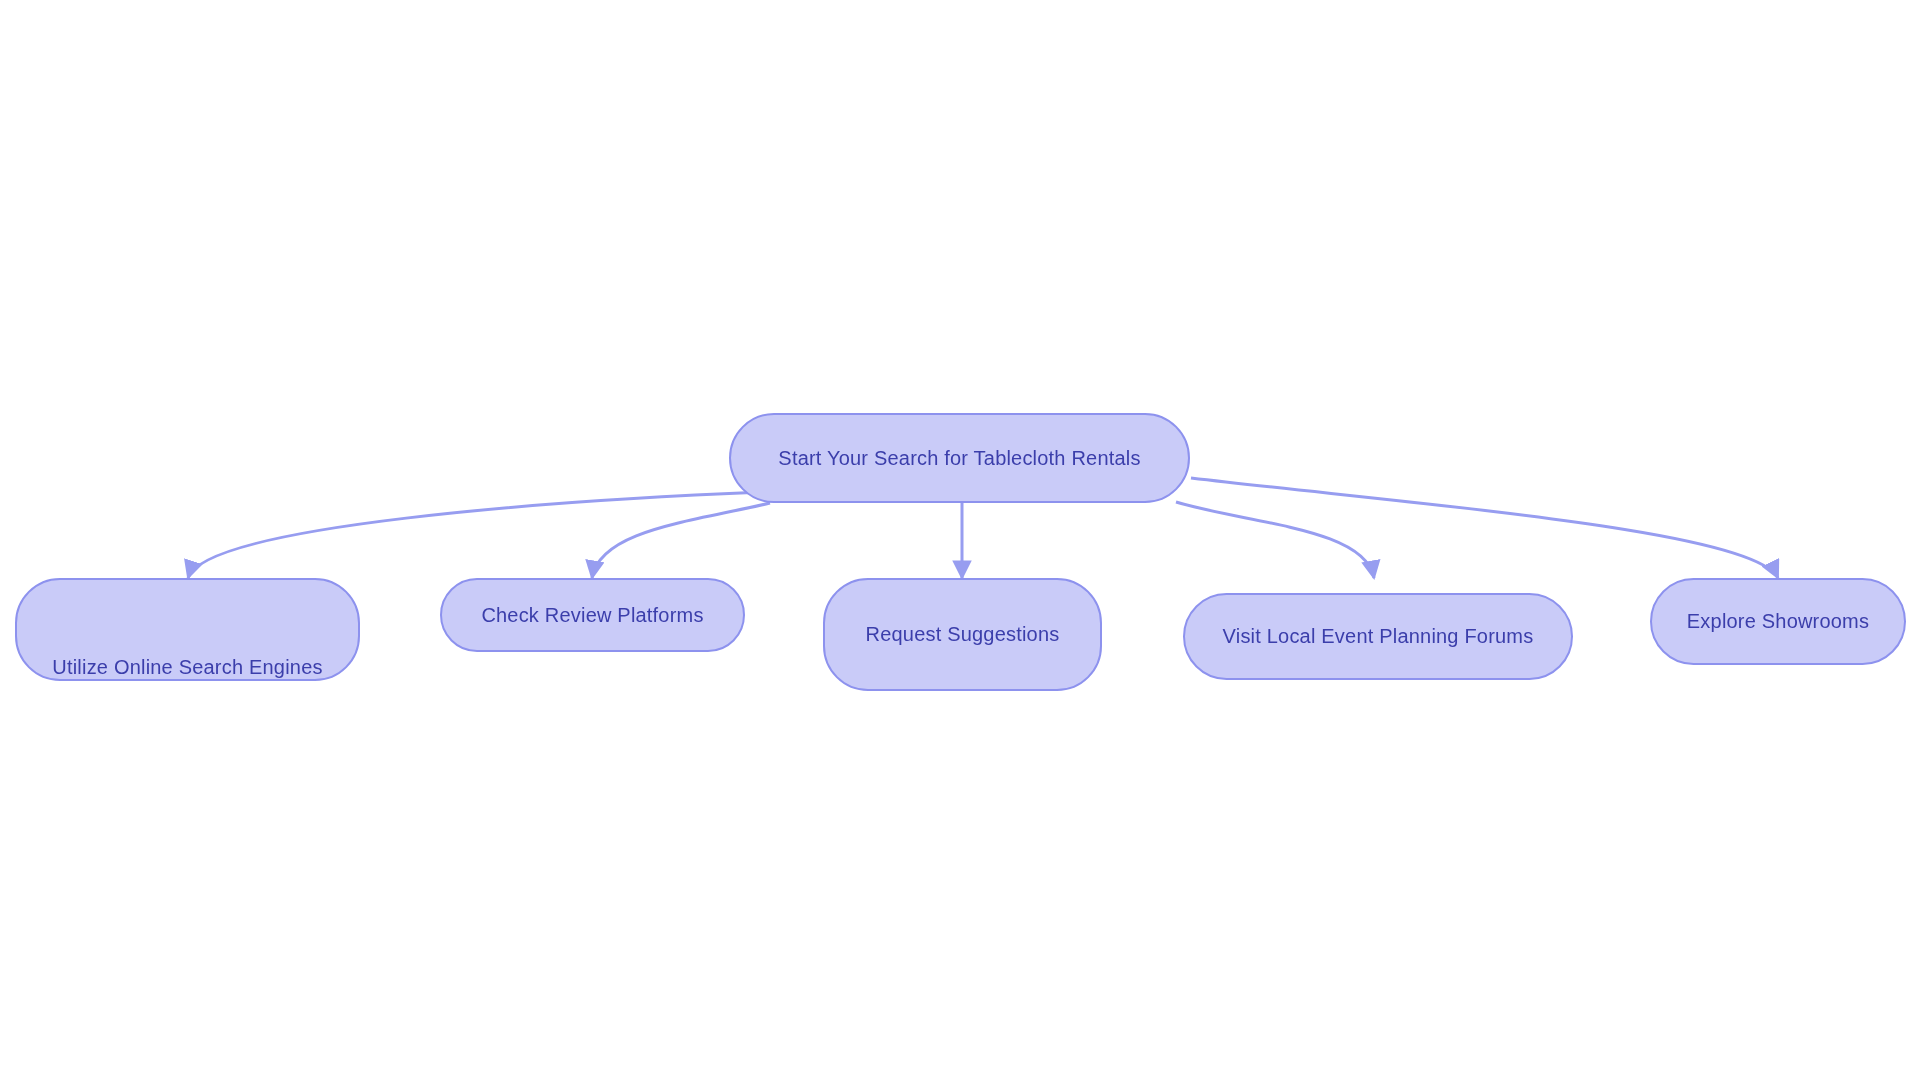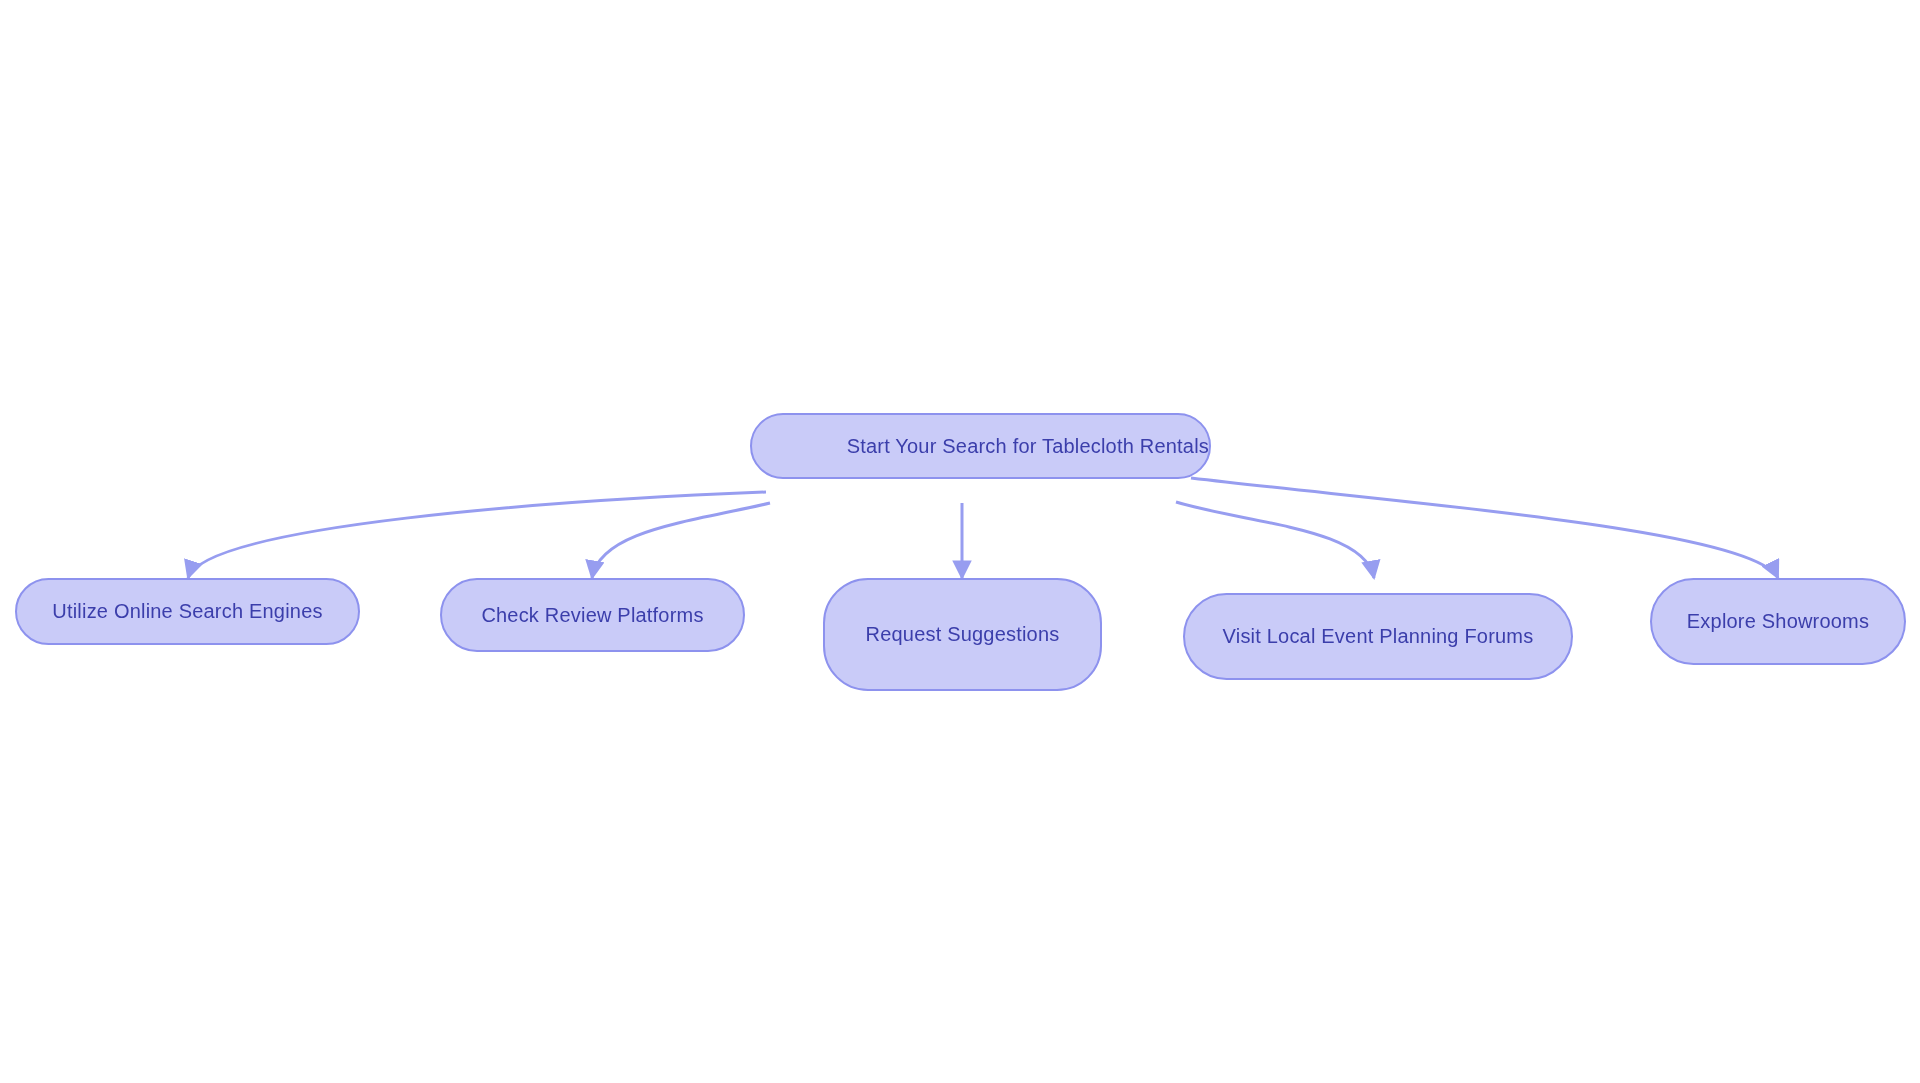--- a/index.html
+++ b/index.html
@@ -35,22 +35,22 @@
     border: 2px solid #8d92ee;
     border-radius: 45px;
     display: flex;
     align-items: center;
     justify-content: center;
     color: #3b3eab;
     font-size: 20px;
     letter-spacing: 0.2px;
     white-space: nowrap;
   }
-  .node-root   { left: 750px;  top: 413px; width: 461px; height: 66px; justify-content: flex-end; }
-  .node-c1     { left: 15px;   top: 578px; width: 345px; height: 67px; }
+  .node-root   { left: 729px;  top: 413px; width: 461px; height: 90px; }
+  .node-c1     { left: 15px;   top: 578px; width: 345px; height: 103px; align-items: flex-end; }
   .node-c2     { left: 440px;  top: 578px; width: 305px; height: 74px; }
   .node-c3     { left: 823px;  top: 578px; width: 279px; height: 113px; }
   .node-c4     { left: 1183px; top: 578px; width: 390px; height: 87px; margin-top: 15px; }
   .node-c5     { left: 1650px; top: 578px; width: 256px; height: 87px; }
 </style>
 </head>
 <body>
 
 <div class="canvas">
 

